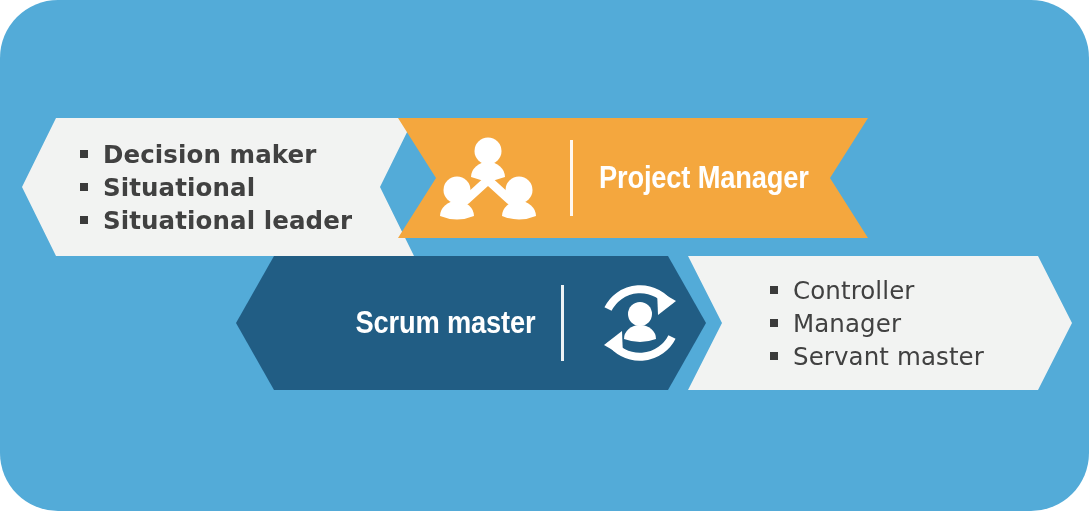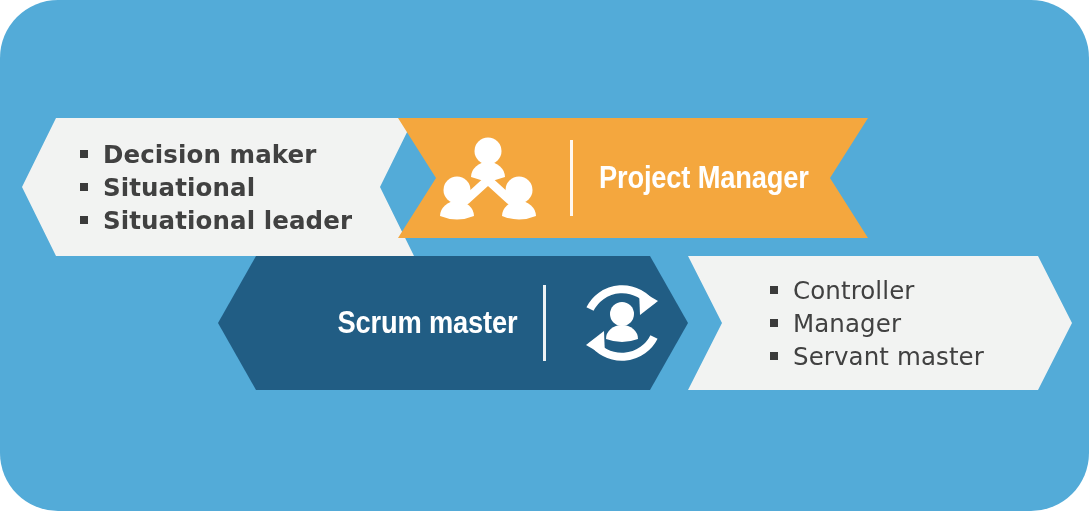--- a/index.html
+++ b/index.html
@@ -57,21 +57,21 @@
     height: 120px;
     background: #f4a73e;
     -webkit-clip-path: polygon(0 0, 100% 0, calc(100% - 38px) 50%, 100% 100%, 0 100%, 38px 50%);
     clip-path: polygon(0 0, 100% 0, calc(100% - 38px) 50%, 100% 100%, 0 100%, 38px 50%);
     box-sizing: border-box;
     padding-left: 42px;
   }
 
   
   .chevron-blue {
-    left: 218px;
+    left: 236px;
     top: 256px;
     width: 470px;
     height: 134px;
     background: #215d84;
     -webkit-clip-path: polygon(0 0, 100% 0, calc(100% - 0px) 0, 100% 0, 100% 0, 100% 0, 100% 0, 100% 0, 100% 0, 100% 0, 100% 0, 100% 0, 100% 0, 100% 0, 100% 0, 100% 0, 100% 0, 100% 0, 100% 0, 100% 0, 100% 0, 100% 0, 100% 0, 100% 0, 100% 0, 100% 0, 100% 0, 100% 0, 100% 0, 100% 0, 100% 0, 100% 0, 100% 0, 100% 0, 100% 0, 100% 0, 100% 0, 100% 0, 100% 0, 100% 0, 100% 0, 100% 0, 100% 0, 100% 0, 100% 0, 100% 0, 100% 0, 100% 0, 100% 0, 100% 0, 100% 0, 100% 0, 100% 0, 100% 0, 100% 0, 100% 0, 100% 0, 100% 0, 100% 0, 100% 0, 100% 0, 100% 0, 100% 0, 100% 0, 100% 0, 100% 0, 100% 0, 100% 0, 100% 0, 100% 0, 100% 0, 100% 0, 100% 0, 100% 0, 100% 0, 100% 0, 100% 0, 100% 0, 100% 0, 100% 0, 100% 0, 100% 0, 100% 0, 100% 0, 100% 0, 100% 0, 100% 0, 100% 0, 100% 0, 100% 0, 100% 0, 100% 0, 100% 0, 100% 0, 100% 0, 100% 0, 100% 0, 100% 0, 100% 0, 100% 0, 100% 0, 100% 0, 100% 0, 100% 0, 100% 0, 100% 0, 100% 0, 100% 0, 100% 0, 100% 0, 100% 0, 100% 0, 100% 0, 100% 0, 100% 0, 100% 0, 100% 0, 100% 0, 100% 0, 100% 0, 100% 0, 100% 0, 100% 0, 100% 0, 100% 0, 100% 0, 100% 0, 100% 0, 100% 0, 100% 0, 100% 0, 100% 0, 100% 0, 100% 0, 100% 0, 100% 0, 100% 0, 100% 0, 100% 100%, 38px 100%, 0 50%, 38px 0);
     clip-path: polygon(0 0, 100% 0, 100% 100%, 38px 100%, 0 50%, 38px 0);
     box-sizing: border-box;
     justify-content: flex-end;
     padding-right: 0;
   }

